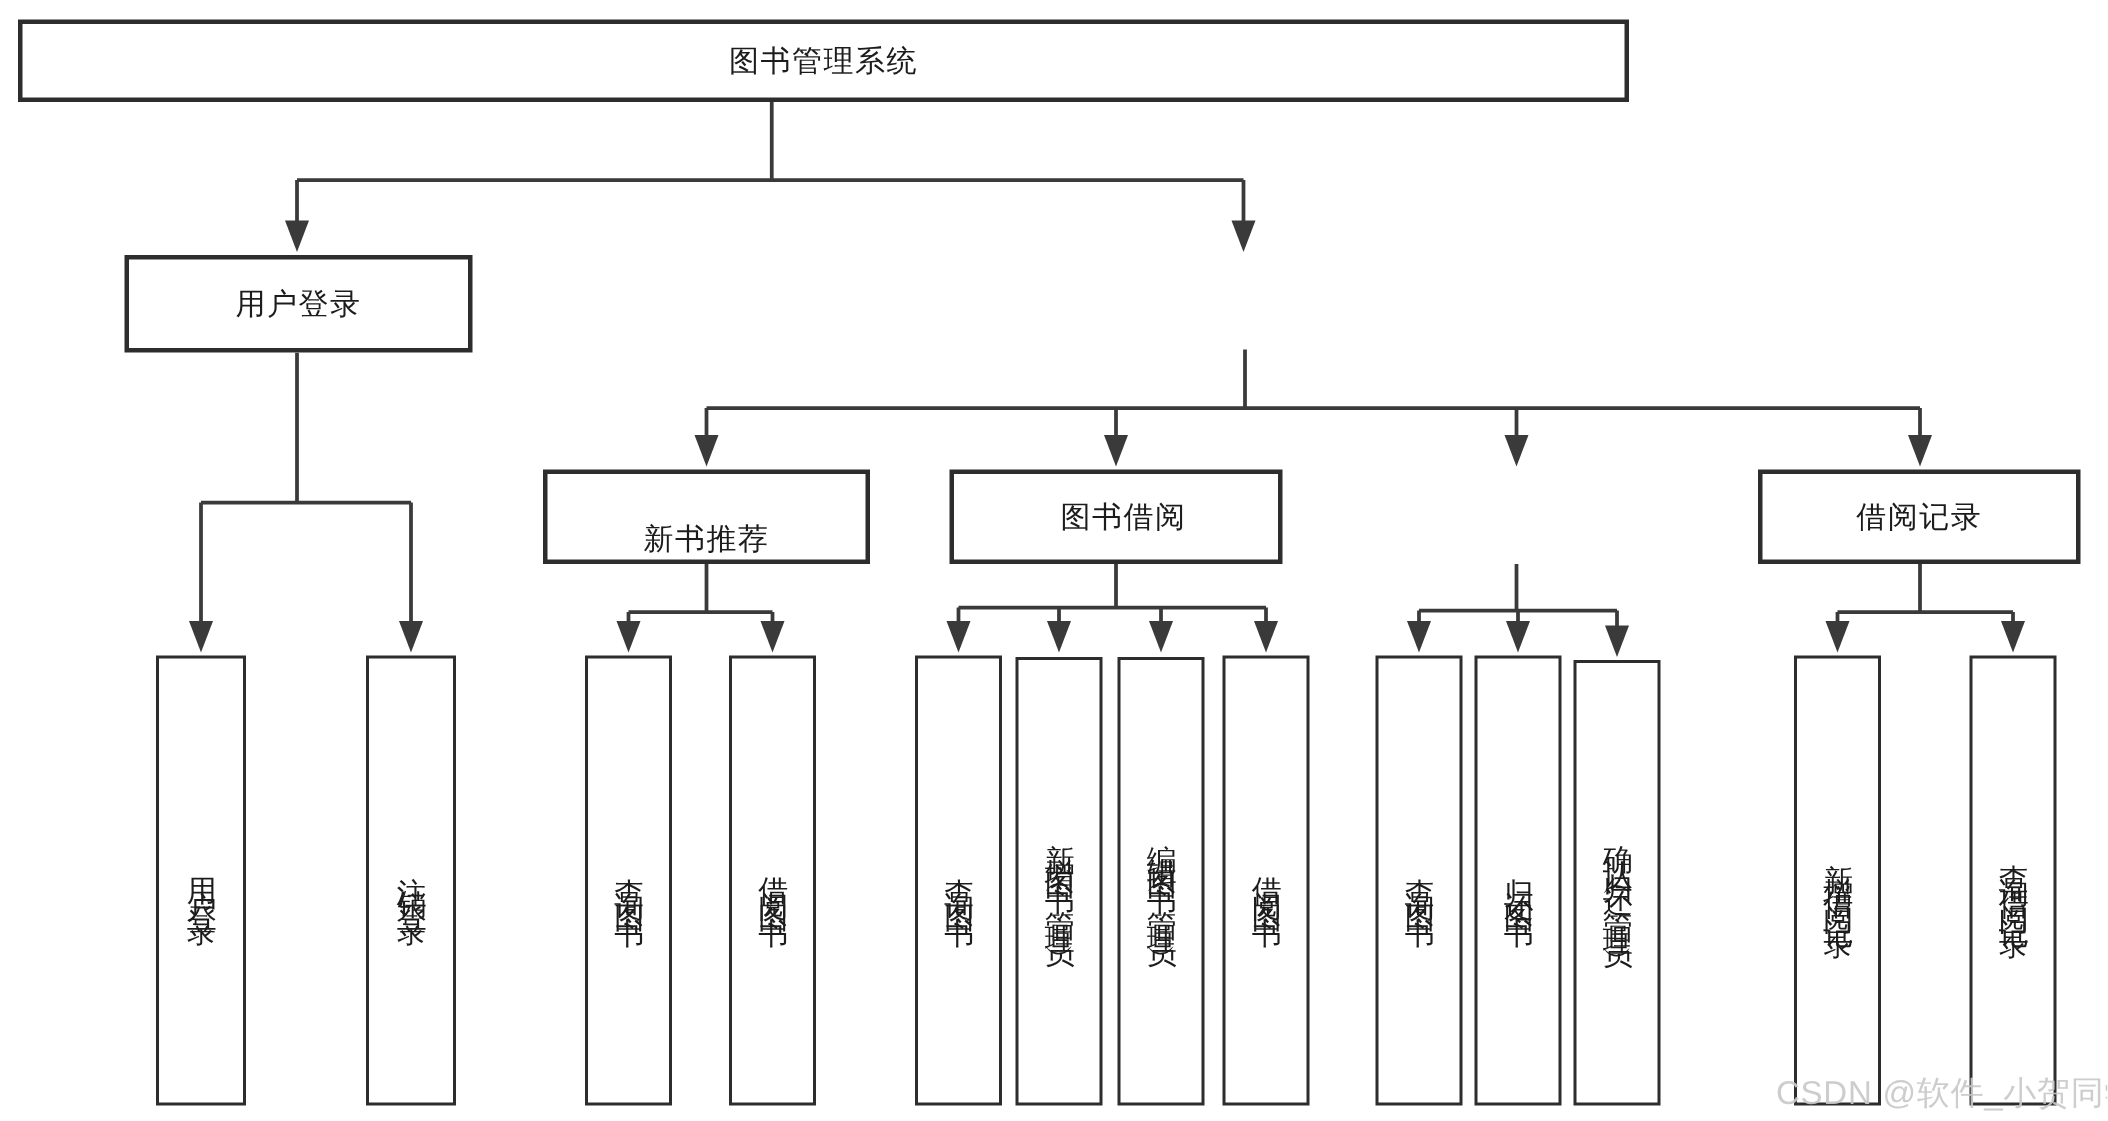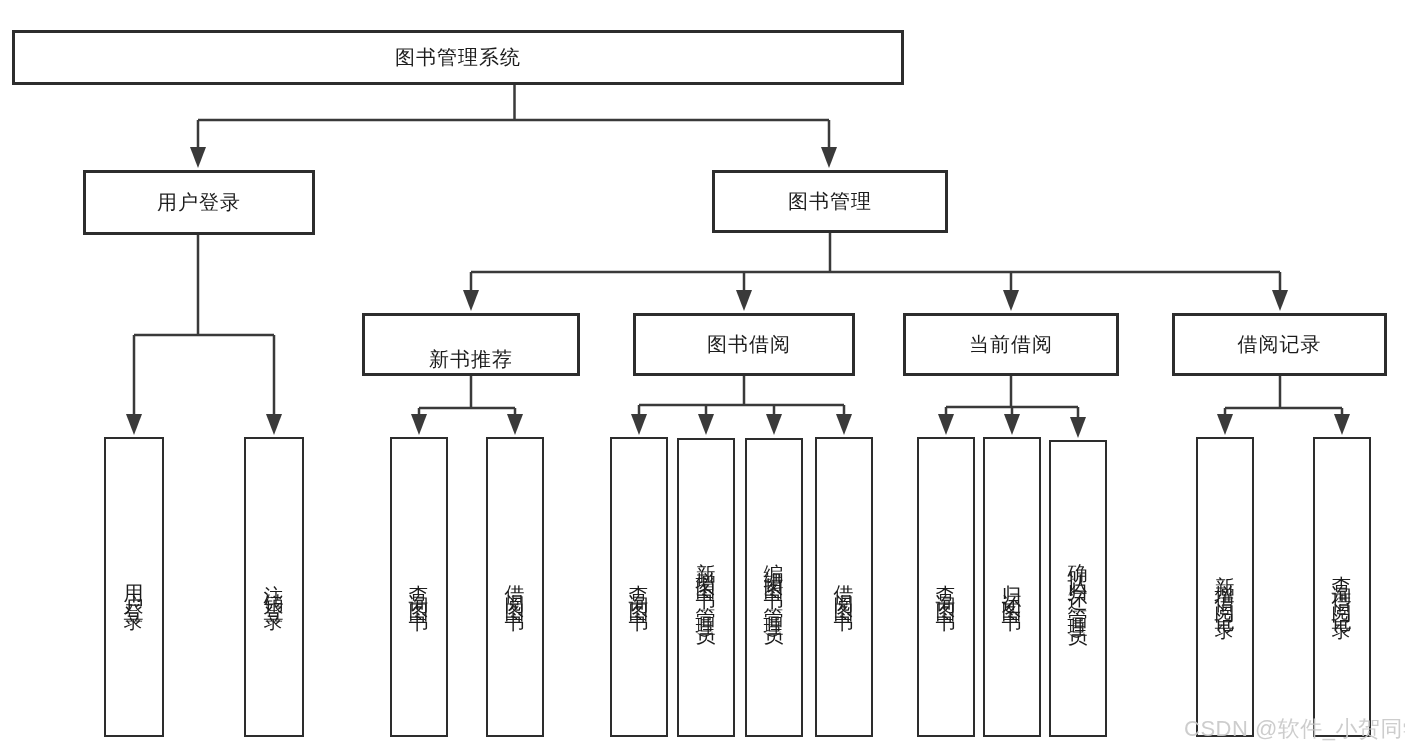--- a/index.html
+++ b/index.html
@@ -90,39 +90,33 @@
       <polygon points="766,414 782,414 774,435"></polygon>
       <polygon points="836,414 852,414 844,435"></polygon>
       <polygon points="938,414 954,414 946,435"></polygon>
       <polygon points="1004,414 1020,414 1012,435"></polygon>
       <polygon points="1070,417 1086,417 1078,438"></polygon>
       <polygon points="1217,414 1233,414 1225,435"></polygon>
       <polygon points="1334,414 1350,414 1342,435"></polygon>
     </g>
   </svg>
 
-  <div class="box hbox" style="left:12px; top:13px; width:892px; height:55px;margin-top:17px;">
+  <div class="box hbox" style="left:12px; top:13px; width:1074px; height:55px;">
     <span>图书管理系统</span>
   </div>
 
   <div class="box hbox" style="left:83px; top:170px; width:232px; height:65px;">
     <span>用户登录</span>
-  </div>
-  <div class="box hbox" style="left:712px; top:170px; width:236px; height:63px;">
-    <span>图书管理</span>
   </div>
 
   <div class="box hbox" style="left:362px; top:313px; width:218px; height:63px;align-items:flex-end;">
     <span>新书推荐</span>
   </div>
   <div class="box hbox" style="left:633px; top:313px; width:222px; height:63px;padding-left:10px;">
     <span>图书借阅</span>
-  </div>
-  <div class="box hbox" style="left:903px; top:313px; width:216px; height:63px;">
-    <span>当前借阅</span>
   </div>
   <div class="box hbox" style="left:1172px; top:313px; width:215px; height:63px;align-items:center;">
     <span>借阅记录</span>
   </div>
 
   <div class="box vbox" style="left:104px; top:437px; width:60px; height:300px;">
     <span>用户登录</span>
   </div>
   <div class="box vbox" style="left:244px; top:437px; width:60px; height:300px;">
     <span>注销登录</span>

